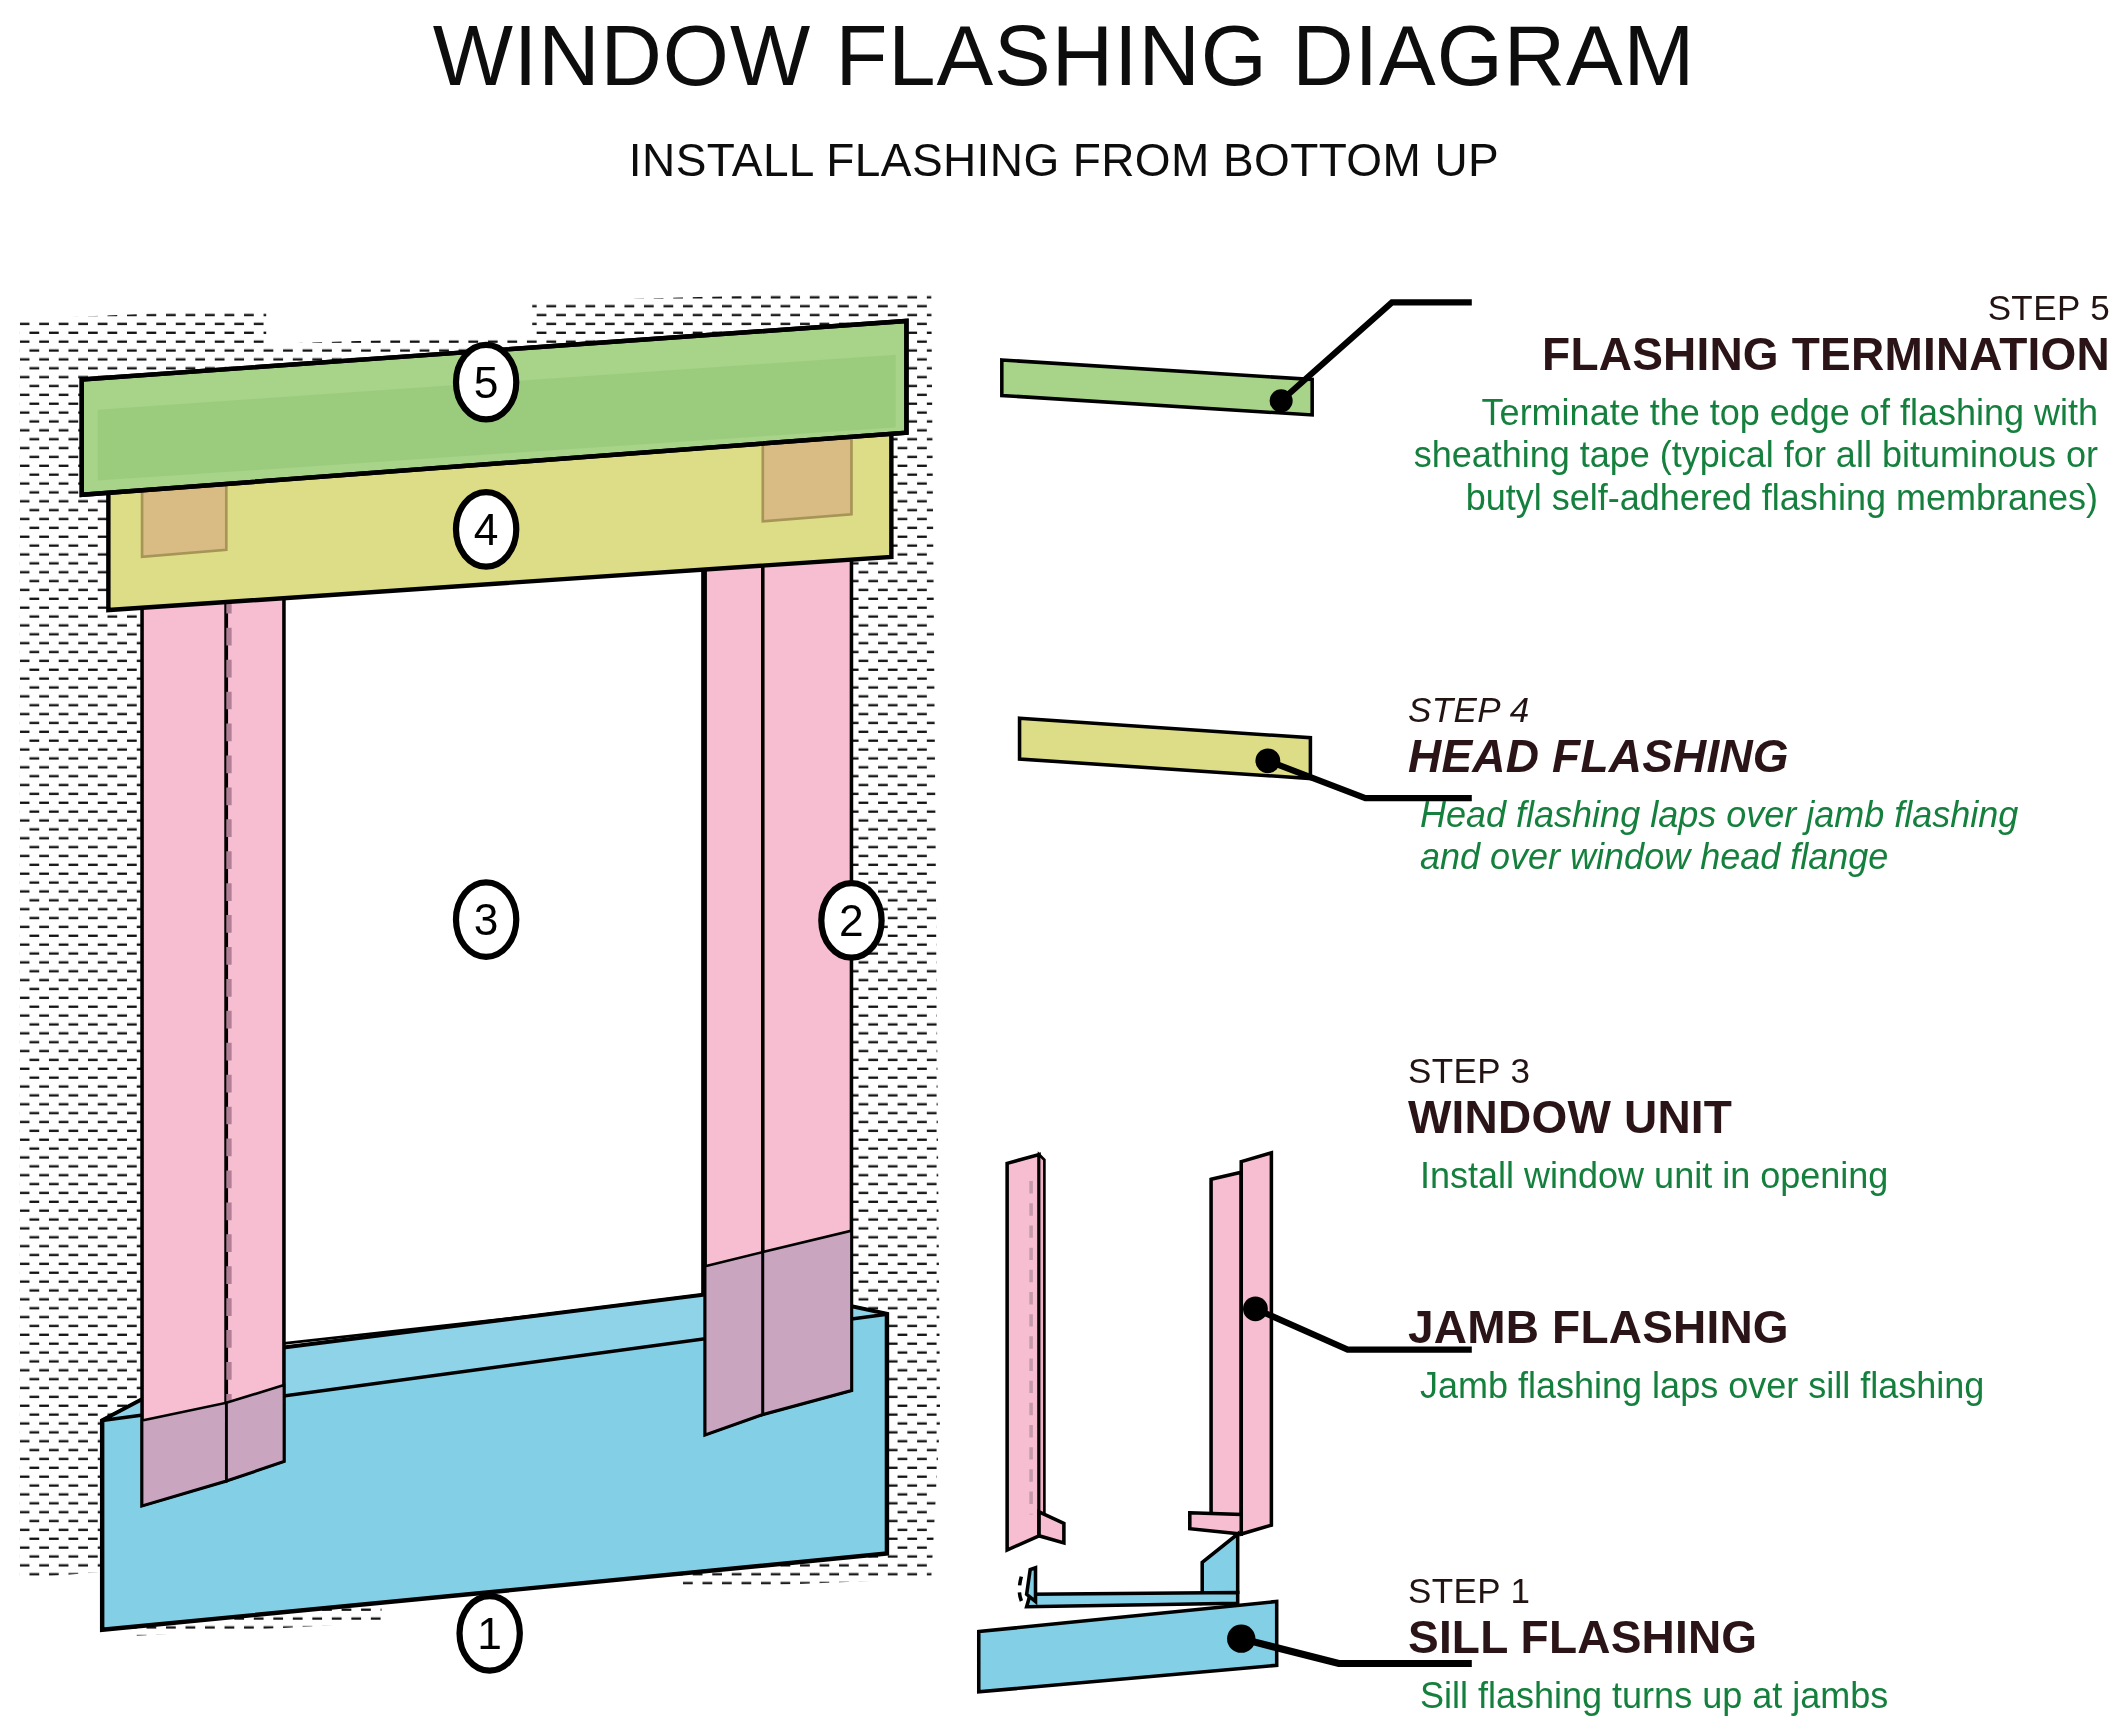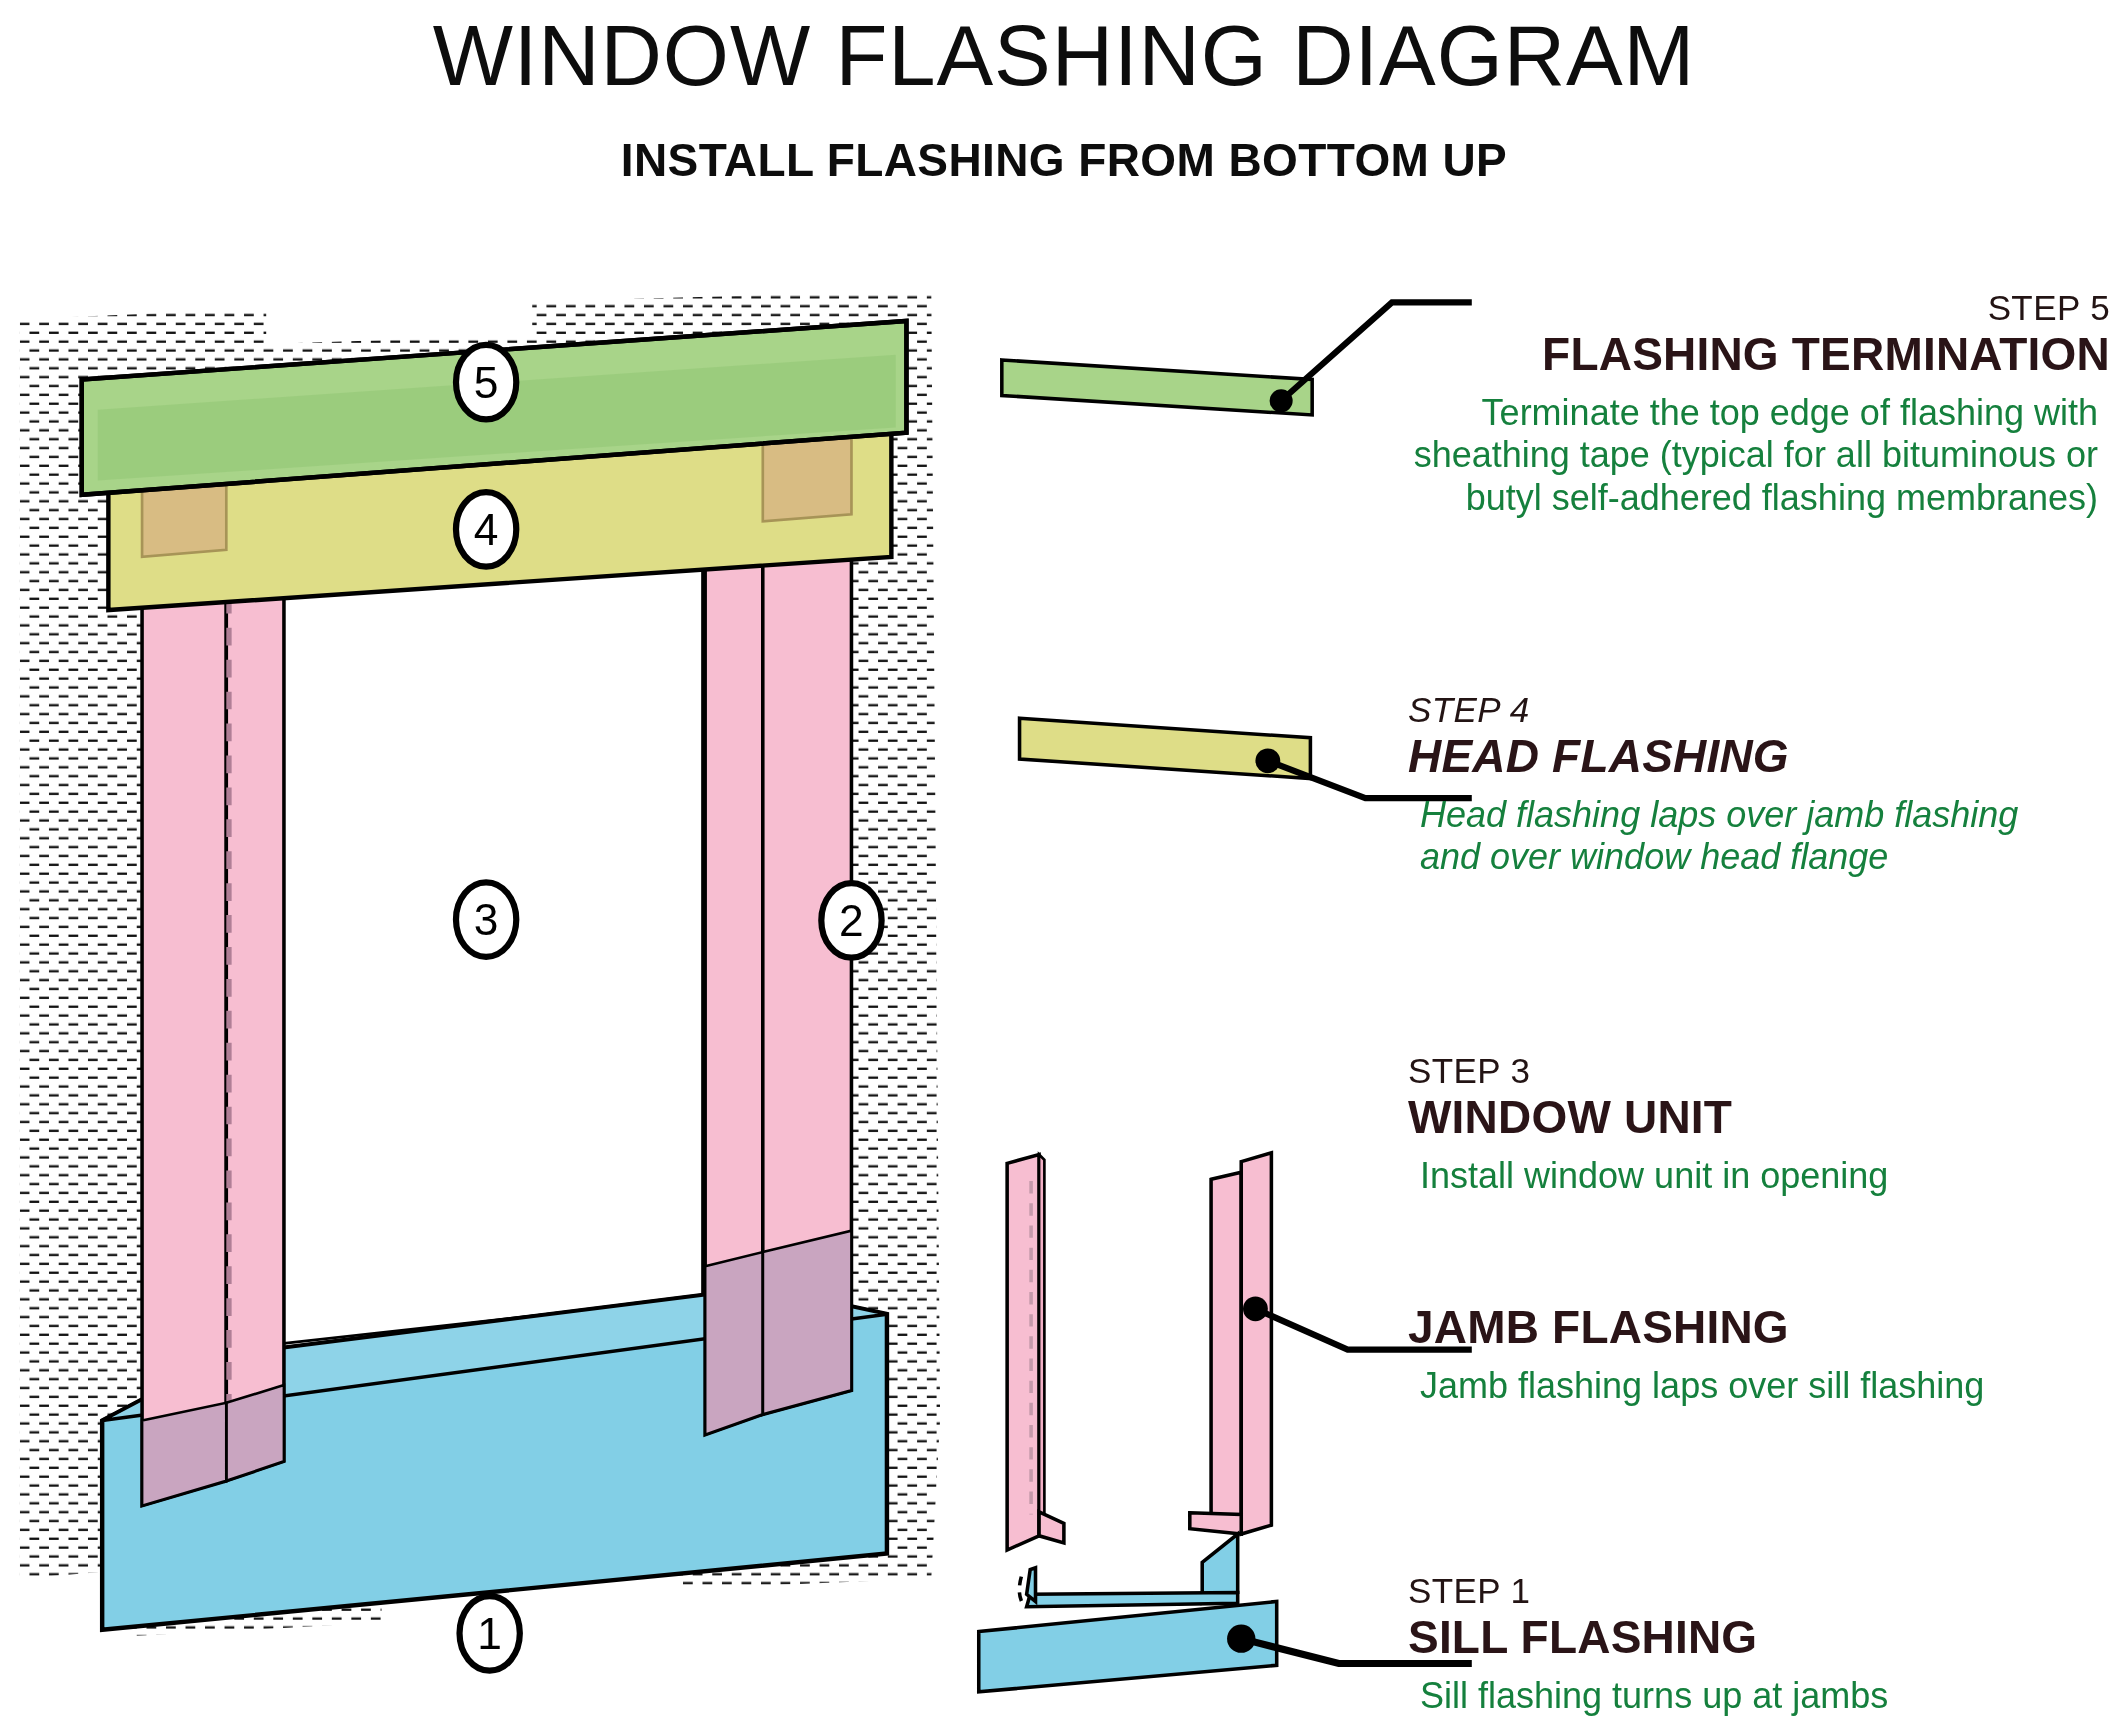--- a/index.html
+++ b/index.html
@@ -7,21 +7,21 @@
   #page{position:relative;width:2128px;height:1686px;background:#fff;}
 
   
   .title{
     position:absolute;left:0;top:7px;width:2128px;text-align:center;
     font-size:85px;font-weight:400;letter-spacing:0.9px;color:#0d0d0d;
     font-family:"Liberation Sans",sans-serif;white-space:nowrap;
   }
   .subtitle{
     position:absolute;left:0;top:133px;width:2128px;text-align:center;
-    font-size:46px;font-weight:700;letter-spacing:0.4px;color:#0d0d0d;
+    font-size:46px;font-weight:400;letter-spacing:0.4px;color:#0d0d0d;
     white-space:nowrap;
   }
 
   
   #drawing{position:absolute;left:0;top:266px;width:1029px;height:1472px;}
   #legend-art{position:absolute;left:975px;top:266px;width:497px;height:1472px;}
 
   
   .step{position:absolute;width:709px;}
   .step-num{

